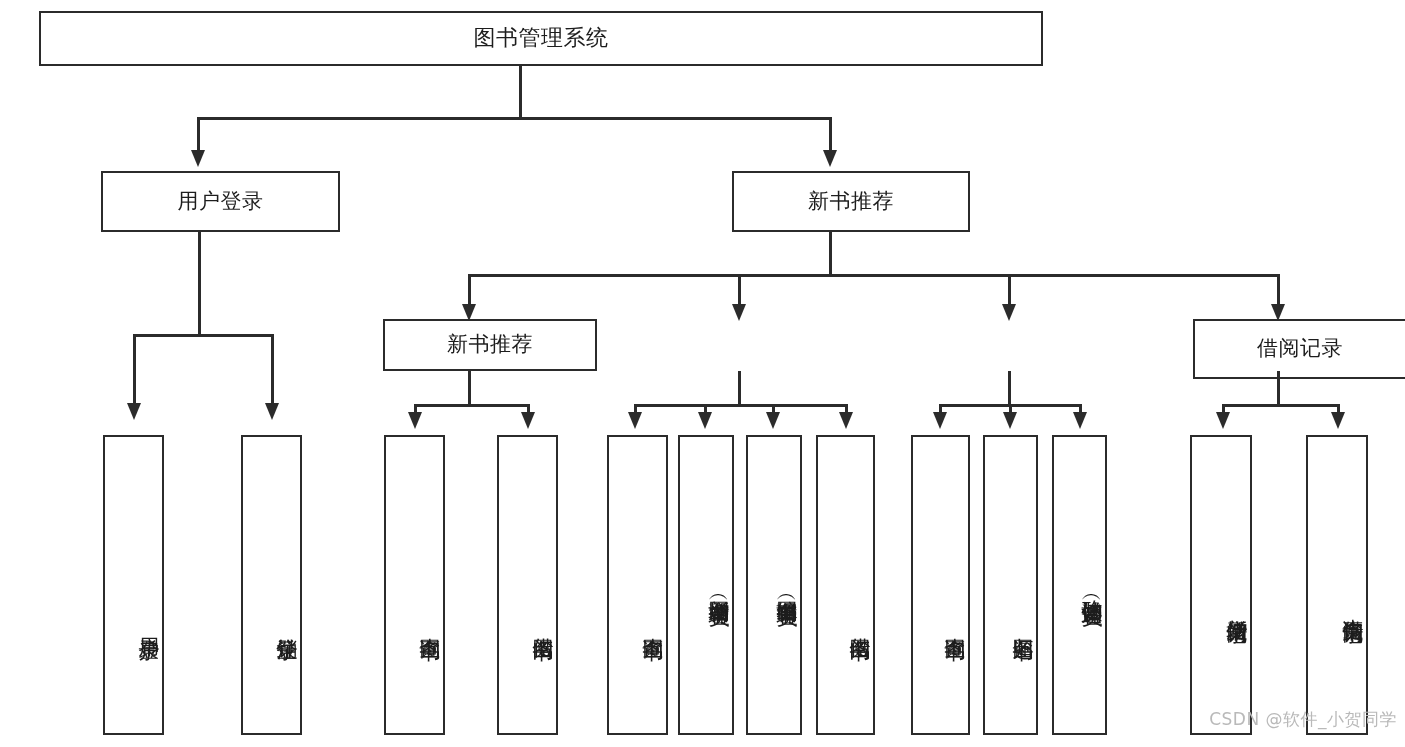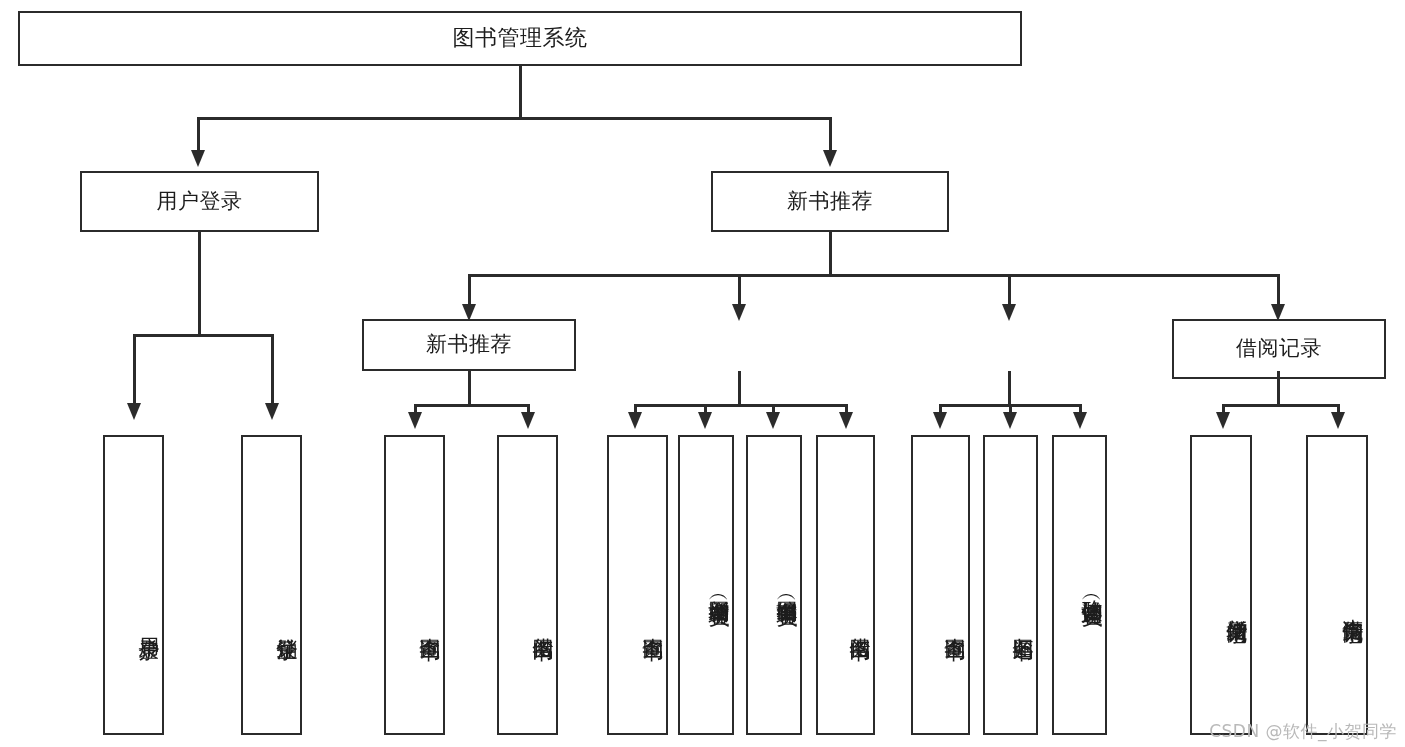--- a/index.html
+++ b/index.html
@@ -24,20 +24,21 @@
     background: #ffffff;
     display: flex;
     align-items: center;
     justify-content: center;
     color: #1d1d1d;
   }
   .node-h {
     font-size: 21px;
     letter-spacing: 0.5px;
     line-height: 1.2;
+    margin-left: 21px;
   }
   .node-root {
     font-size: 22px;
   }
   .node-v {
     writing-mode: vertical-rl;
     text-orientation: upright;
     align-items: flex-start;
     justify-content: center;
     padding-top: 14px;
@@ -60,21 +61,21 @@
     position: absolute;
     width: 0;
     height: 0;
     border-left: 7.5px solid transparent;
     border-right: 7.5px solid transparent;
     border-top: 17px solid #2b2b2b;
   }
   #watermark {
     position: absolute;
     right: 8px;
-    bottom: 4px;
+    bottom: 16px;
     font-size: 17px;
     color: #b9b9b9;
     letter-spacing: 0.5px;
     white-space: nowrap;
     pointer-events: none;
   }
 </style>
 </head>
 <body>
 

